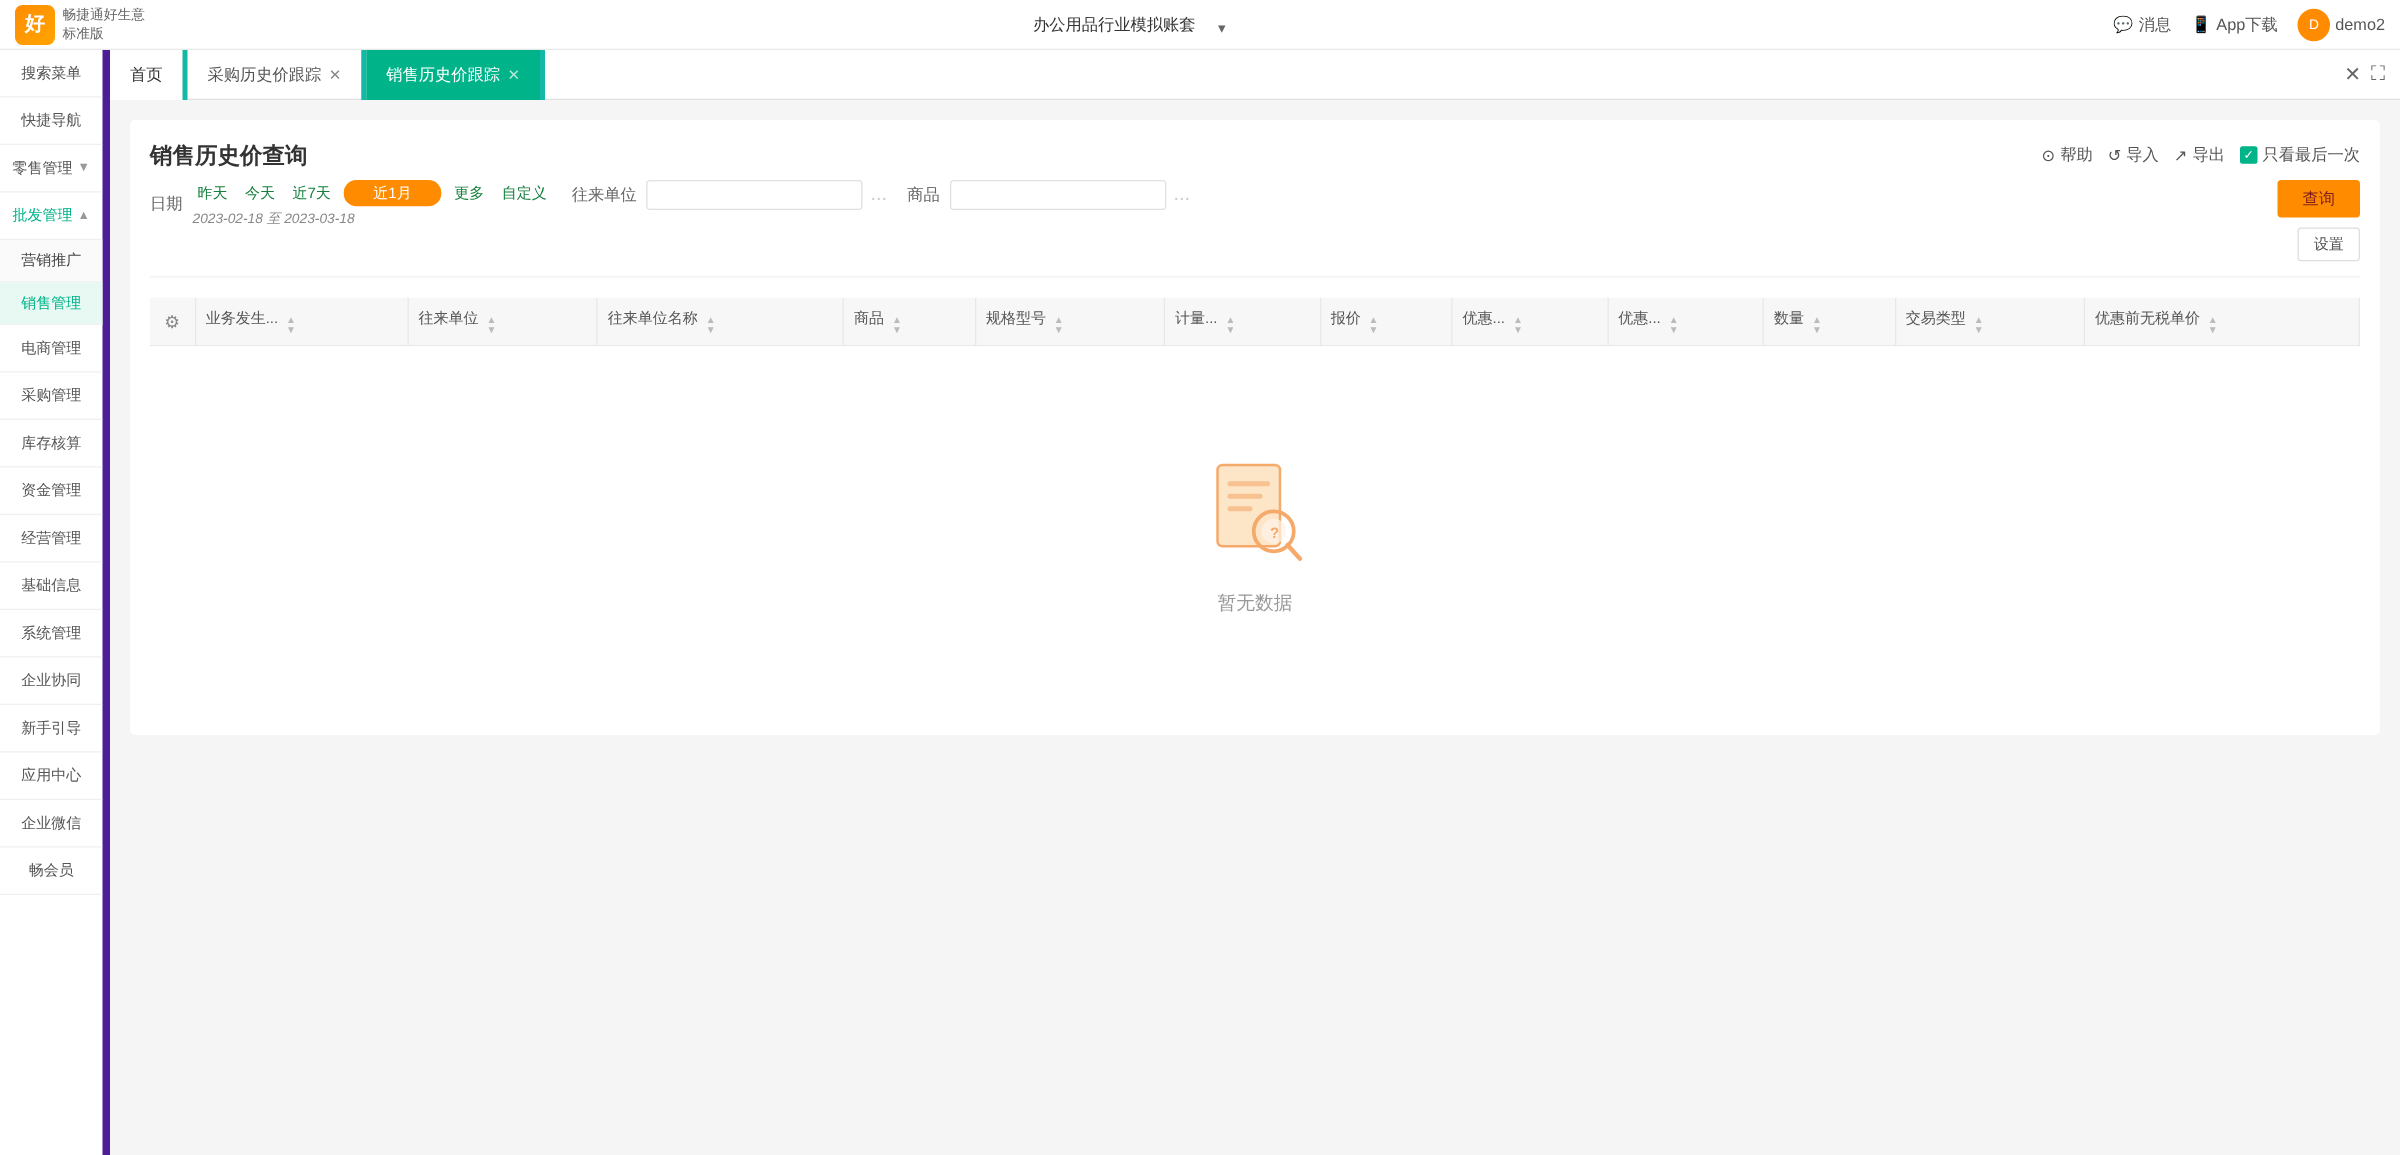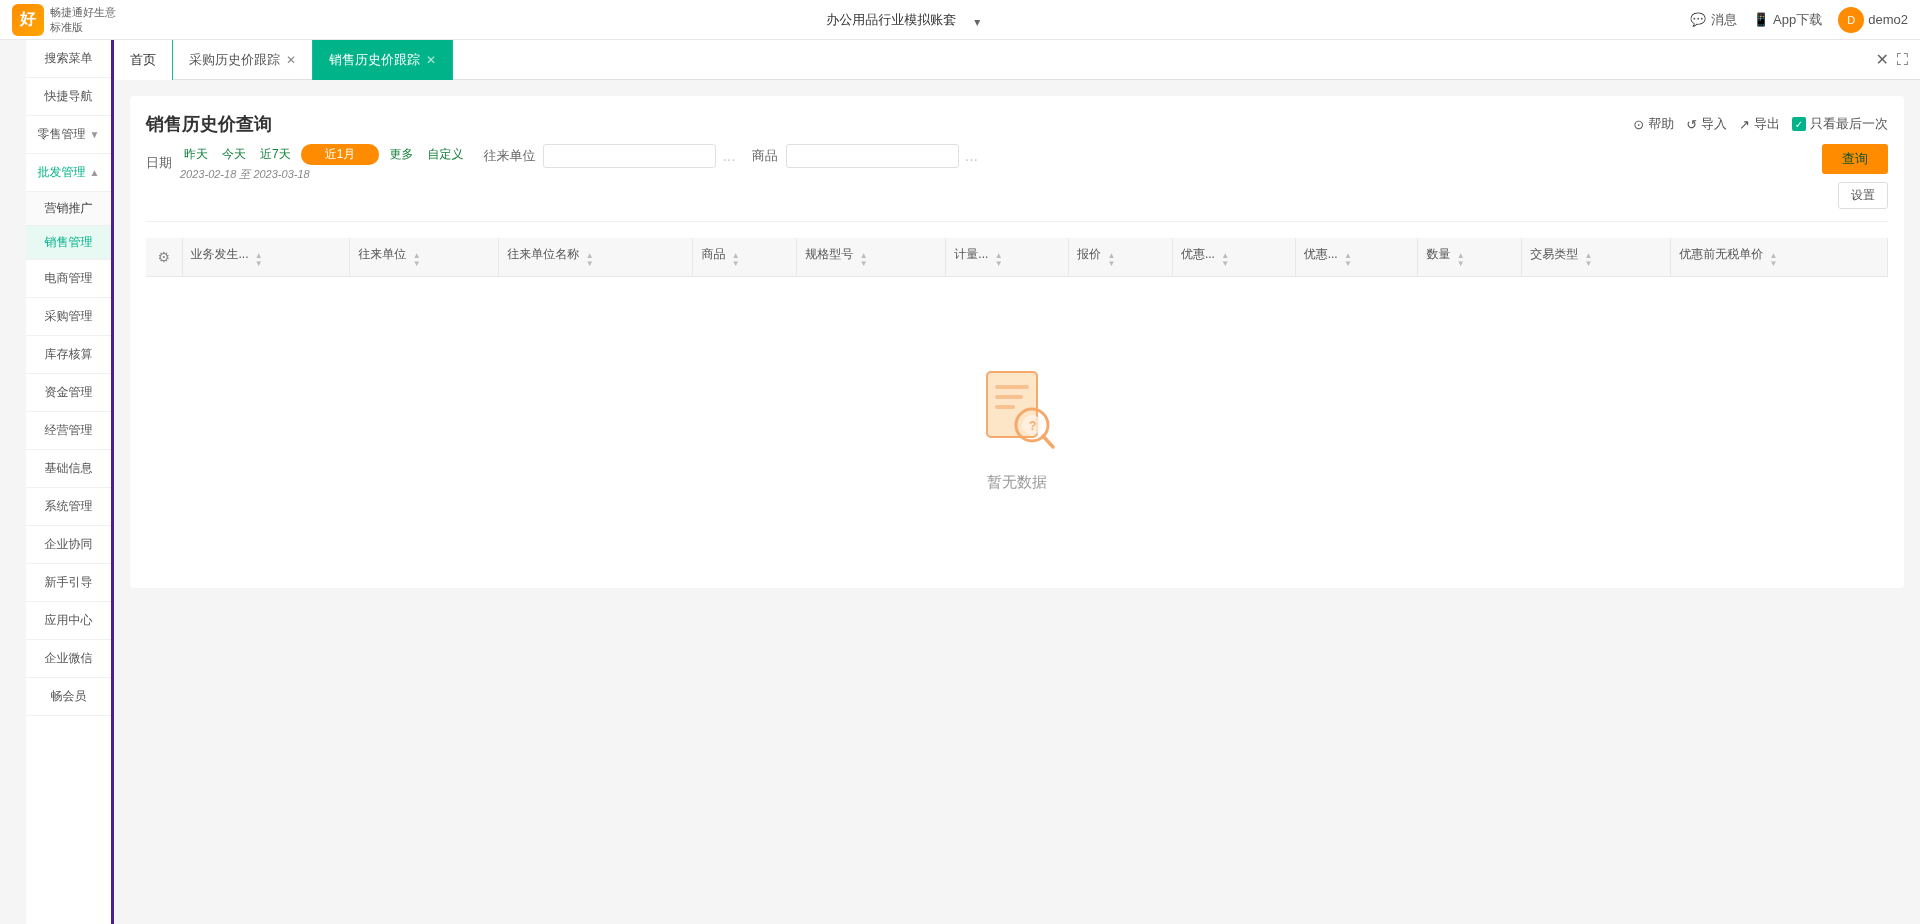--- a/index.html
+++ b/index.html
@@ -15,35 +15,35 @@
     .top-bar-center { display: flex; align-items: flex-end; gap: 18px; color: #333; font-size: 13px; }
     .dropdown-btn { background: none; border: none; cursor: pointer; color: #666; font-size: 12px; display: flex; align-items: center; gap: 4px; }
     .top-bar-right { display: flex; align-items: center; gap: 16px; color: #555; font-size: 13px; }
     .top-right-item { display: flex; align-items: center; gap: 4px; cursor: pointer; }
     .avatar { width: 26px; height: 26px; border-radius: 50%; background: #ff8c00; display: flex; align-items: center; justify-content: center; color: white; font-size: 11px; }
 
     
     .main-layout { display: flex; flex: 1; overflow: hidden; }
 
     
-    .sidebar { width: 88px; background: #fff; border-right: 3px solid #4c1d95; display: flex; flex-direction: column; flex-shrink: 0; overflow-y: auto; margin-left: 26px; }
+    .sidebar { width: 88px; background: #fff; border-right: 6px solid #4c1d95; display: flex; flex-direction: column; flex-shrink: 0; overflow-y: auto; }
     .sidebar-item { padding: 10px 4px; text-align: center; cursor: pointer; color: #555; font-size: 12px; border-bottom: 1px solid #f0f0f0; }
     .sidebar-item.active { color: #00b389; }
     .sidebar-item-with-arrow { display: flex; align-items: center; justify-content: center; gap: 4px; }
     .arrow-icon { font-size: 10px; color: #999; }
     .sidebar-submenu { background: #fafafa; }
     .sidebar-submenu .sidebar-item { font-size: 12px; color: #444; padding: 8px 4px; }
     .sidebar-submenu .sidebar-item.active { color: #00b389; background: #e8f9f4; }
 
     
     .content-area { flex: 1; display: flex; flex-direction: column; overflow: hidden; }
 
     
     .tab-bar { height: 40px; background: #fff; display: flex; align-items: center; border-bottom: 1px solid #e0e0e0; flex-shrink: 0; padding-left: 0; position: relative; }
-    .tab { height: 40px; display: flex; align-items: center; padding: 0 16px; cursor: pointer; font-size: 13px; color: #555; border-right: 1px solid #14b8a6; gap: 6px; white-space: nowrap; }
+    .tab { height: 40px; display: flex; align-items: center; padding: 0 16px; cursor: pointer; font-size: 13px; color: #555; border-right: 4px solid #14b8a6; gap: 6px; white-space: nowrap; }
     .tab.home { background: #fff; color: #333; }
     .tab.active { background: #00b389; color: white; }
     .tab-close { font-size: 12px; cursor: pointer; opacity: 0.7; }
     .tab-bar-actions { margin-left: auto; display: flex; align-items: center; gap: 8px; padding-right: 12px; }
     .tab-action-btn { background: none; border: none; cursor: pointer; color: #666; font-size: 16px; }
 
     
     .page-content { flex: 1; padding: 16px; background: #f5f5f5; overflow: auto; }
     .page-card { background: #fff; border-radius: 4px; padding: 16px; }
 
@@ -59,21 +59,21 @@
     .filter-bar { display: flex; align-items: flex-start; gap: 16px; margin-bottom: 16px; padding-bottom: 12px; border-bottom: 1px solid #f0f0f0; flex-wrap: wrap; }
     .filter-group { display: flex; align-items: center; gap: 8px; }
     .filter-label { color: #666; font-size: 13px; white-space: nowrap; }
     .date-options { display: flex; align-items: center; gap: 6px; }
     .date-opt { font-size: 12px; color: #15803d; cursor: pointer; padding: 2px 4px; border-radius: 3px; }
     .date-opt.active { background: #ff8c00; color: white; border-radius: 10px; padding: 2px 24px; }
     .date-range { font-size: 11px; color: #888; margin-top: 0; font-style: italic; }
     .filter-input-group { display: flex; align-items: center; gap: 6px; }
     .filter-input { border: 1px solid #e0e0e0; border-radius: 3px; padding: 4px 8px; font-size: 12px; color: #333; min-width: 160px; outline: none; }
     .filter-dots { color: #ccc; font-size: 16px; }
-    .btn-query { background: #ff8c00; color: #14532d; border: none; border-radius: 3px; padding: 6px 20px; font-size: 13px; cursor: pointer; }
+    .btn-query { background: #ff8c00; color: #7f1d1d; border: none; border-radius: 3px; padding: 6px 20px; font-size: 13px; cursor: pointer; }
     .btn-settings { background: none; border: 1px solid #ddd; border-radius: 3px; padding: 4px 12px; font-size: 12px; color: #555; cursor: pointer; margin-top: 4px; }
 
     
     .table-container { overflow-x: auto; }
     table { width: 100%; border-collapse: collapse; font-size: 12px; }
     .table-settings-col { width: 36px; background: #f7f7f7; }
     thead tr { background: #f7f7f7; }
     thead th { padding: 8px 8px; text-align: left; color: #555; font-weight: 500; border-bottom: 1px solid #e8e8e8; border-right: 1px solid #e8e8e8; white-space: nowrap; }
     thead th .sort-arrows { display: inline-flex; flex-direction: column; gap: 0; margin-left: 3px; }
     thead th .sort-up { font-size: 8px; color: #bbb; line-height: 1; }

